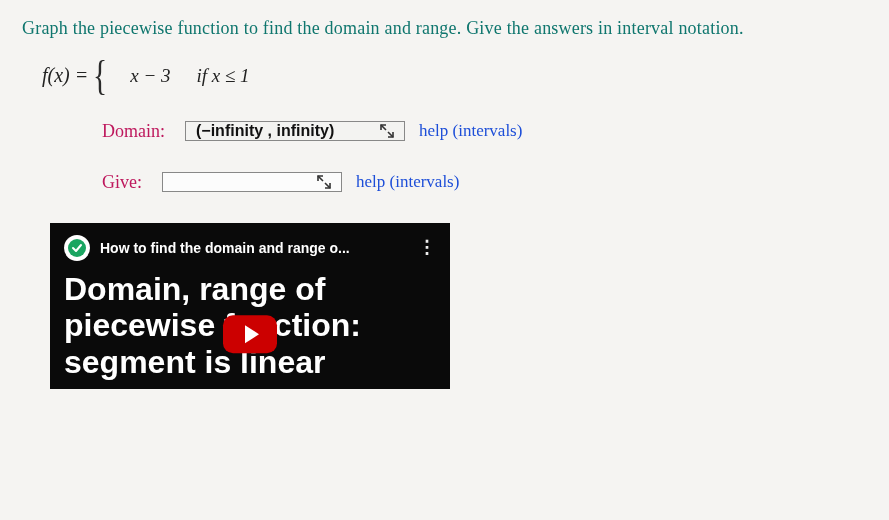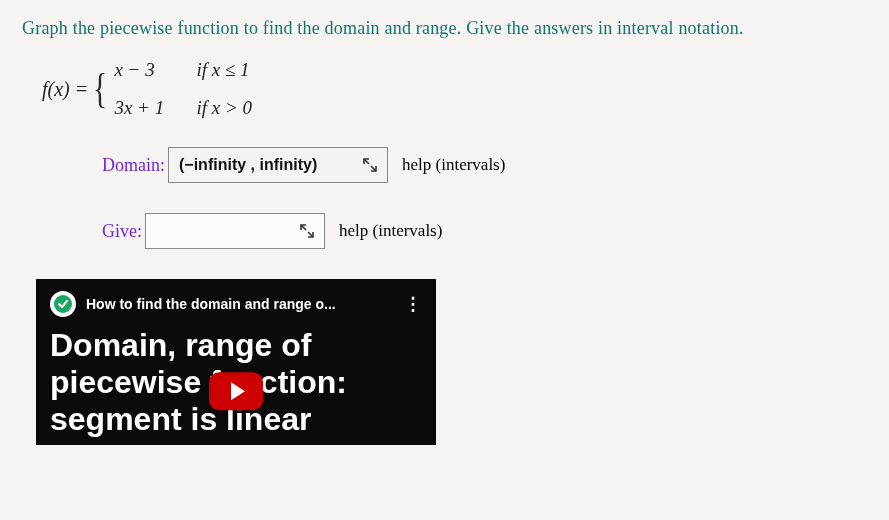--- a/index.html
+++ b/index.html
@@ -37,22 +37,22 @@
     .brace {
       font-size: 42px;
       font-weight: 300;
       margin: 0 4px 0 2px;
       line-height: 0.8;
       display: inline-block;
       transform: scaleX(0.7);
     }
     .pieces {
       display: flex;
-      flex-direction: column;
-      gap: 16px;
+      gap: 2px;
+      text-align: center;
     }
     .piece-row {
       display: flex;
       font-size: 19px;
       font-style: italic;
       color: #222;
     }
     .piece-expr {
       width: 72px;
     }
@@ -60,27 +60,27 @@
       margin-left: 10px;
     }
     .answer-row {
       display: flex;
       align-items: center;
       margin-bottom: 30px;
       margin-left: 80px;
     }
     .answer-label {
       font-size: 18px;
-      color: #6d28d9;
-      margin-right: 3px;
+      color: #be185d;
+      margin-right: 20px;
     }
     .answer-input {
       border: 1px solid #888;
       background: #fcfcfc;
-      height: 36px;
+      height: 20px;
       display: flex;
       align-items: center;
       padding: 0 10px;
       font-size: 16px;
       font-family: Arial, sans-serif;
       font-weight: 600;
       color: #111;
       min-width: 80px;
     }
     .answer-input.filled {
@@ -94,28 +94,28 @@
       margin-left: 12px;
       display: inline-flex;
       align-items: center;
     }
     .help-link {
       margin-left: 14px;
       font-size: 17px;
       color: #333;
     }
     .help-link a {
-      color: #000000;
+      color: #1d4ed8;
       text-decoration: none;
     }
     .video-card {
       width: 400px;
       background: #0a0a0a;
       color: #fff;
-      margin-left: 14px;
+      margin-left: 28px;
       padding: 12px 14px 8px 14px;
       position: relative;
     }
     .video-header {
       display: flex;
       align-items: center;
       gap: 10px;
       margin-bottom: 10px;
     }
     .channel-badge {
@@ -192,24 +192,20 @@
 
 <p class="instruction">Graph the piecewise function to find the domain and range. Give the answers in interval notation.</p>
 
 <div class="equation-block">
   <span class="fx">f(x) =</span>
   <span class="brace">{</span>
   <div class="pieces">
     <div class="piece-row">
       <span class="piece-expr">x − 3</span>
       <span class="piece-cond">if x ≤ 1</span>
-    </div>
-    <div class="piece-row">
-      <span class="piece-expr">3x + 1</span>
-      <span class="piece-cond">if x &gt; 0</span>
     </div>
   </div>
 </div>
 
 <div class="answer-row">
   <span class="answer-label">Domain:</span>
   <div class="answer-input filled">
     <span class="val">(−infinity , infinity)</span>
     <span class="grow-icon">
       <svg class="grow-svg" width="14" height="14" viewBox="0 0 14 14">

